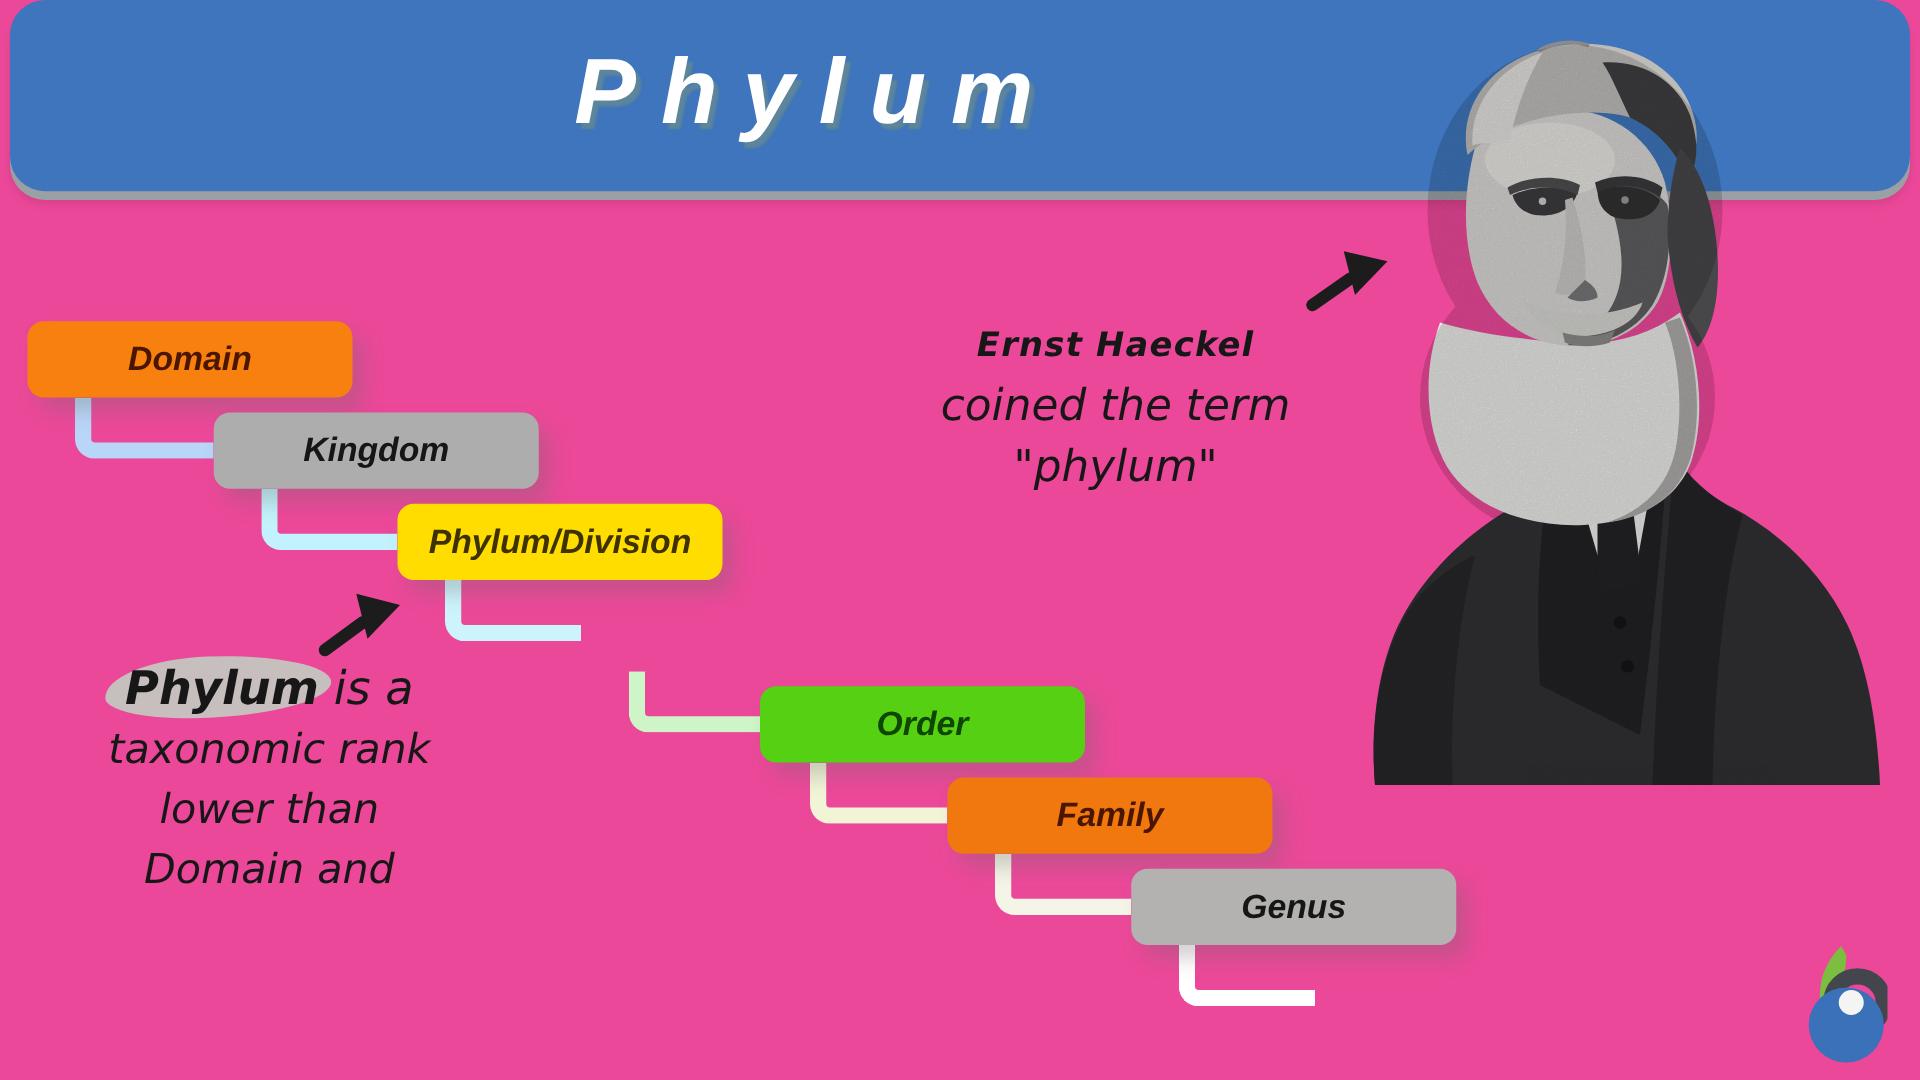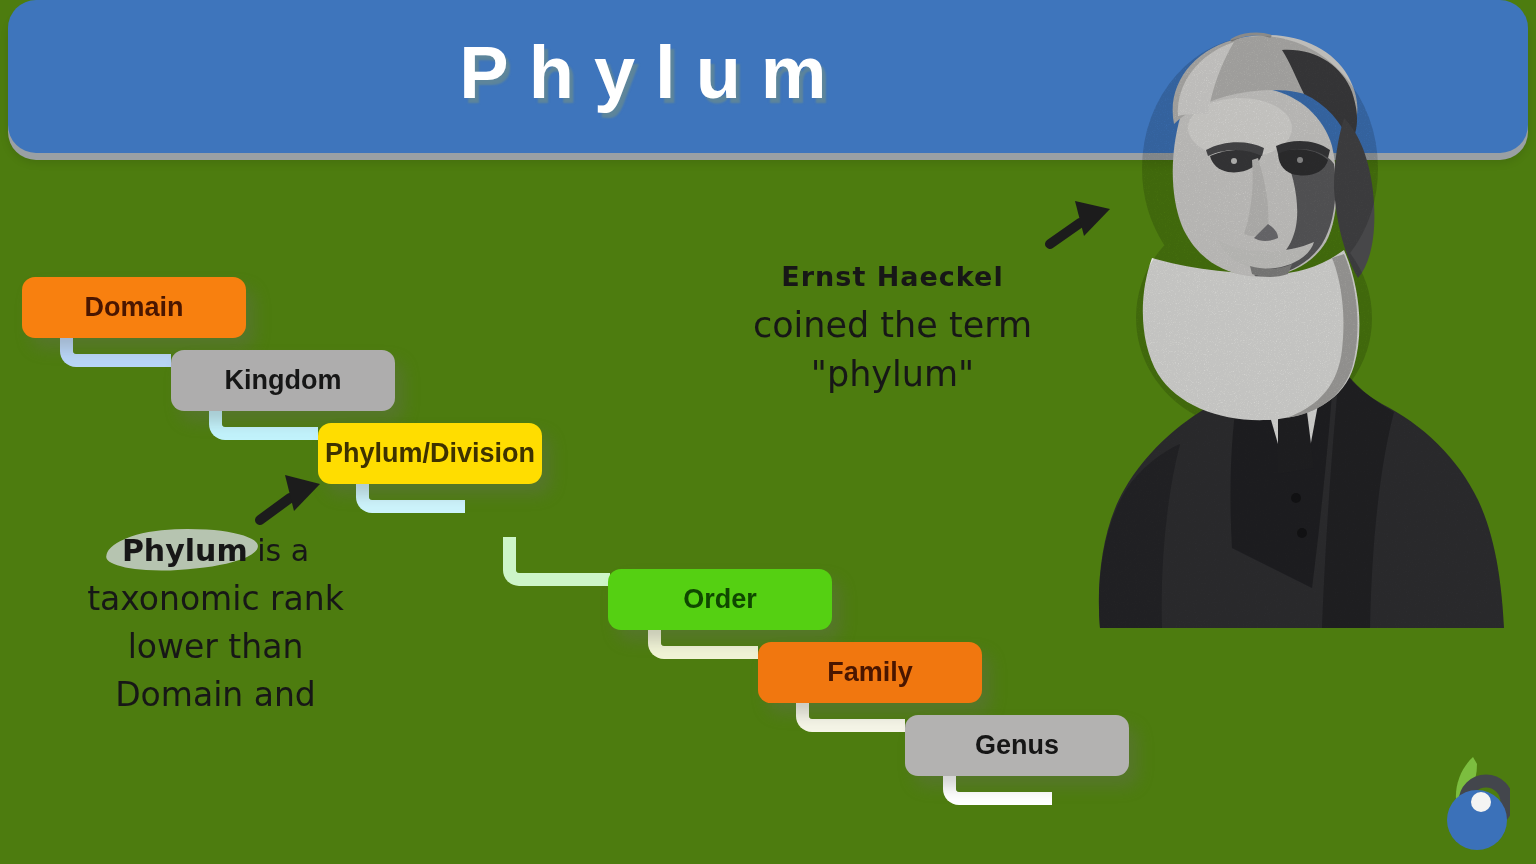--- a/index.html
+++ b/index.html
@@ -21,64 +21,63 @@
   .title{
     position:absolute;left:0;right:230px;top:30px;
     text-align:center;
     font-size:74px;font-weight:bold;color:#ffffff;
     letter-spacing:20px;
     text-shadow:4px 5px 2px rgba(118,146,128,.55);
     z-index:2;
   }
   
   .tx-box{
-    position:absolute;width:224px;height:61px;
+    position:absolute;width:260px;height:61px;
     border-radius:13px;
     display:flex;align-items:center;justify-content:center;
     font-size:27px;font-weight:bold;
     box-shadow:9px 11px 16px rgba(105,105,105,.30);
     z-index:6;
-    margin-top:20px;
   }
   .conn{
     position:absolute;
     border-left:13px solid #ccc;
     border-bottom:13px solid #ccc;
     border-bottom-left-radius:16px;
     box-sizing:border-box;
     z-index:5;
   }
   
   .hand{
     font-family:"DejaVu Sans", sans-serif;
     color:#171717;
     text-align:center;
     z-index:7;position:absolute;
   }
   .def-block{left:18px;top:527px;width:395px;font-size:33px;line-height:48px;}
-  .def-line1{position:relative;z-index:0;font-size:30px;}
+  .def-line1{position:relative;z-index:0;font-size:37px;}
   .def-word{position:relative;font-weight:bold;white-space:nowrap;}
   .def-word .hl{
     position:absolute;left:-16px;right:-10px;top:-4px;bottom:-2px;
     border-radius:46% 54% 58% 42% / 62% 48% 52% 38%;
     transform:rotate(-2deg);
     z-index:-1;opacity:.9;
   }
   .coiner-block{left:735px;top:252px;width:315px;font-size:35px;line-height:49px;}
   .coiner-name{font-size:27px;font-weight:bold;letter-spacing:1px;}
   .arrow{position:absolute;z-index:7;}
   
   .portrait{position:absolute;left:1082px;top:28px;width:452px;height:600px;z-index:4;}
   
   .logo{position:absolute;left:1428px;top:745px;width:82px;height:107px;z-index:8;}
 </style>
 </head>
 <body>
 
-<div id="stage" style="background: #4d7c0f;">
+<div id="stage" style="background: #ec4899; font-style: italic;">
 
   <div class="banner" style="background: rgb(62, 117, 188);"></div>
   <div class="title">Phylum</div>
 
   <div class="portrait">
     <svg width="452" height="600" viewBox="0 0 452 600" xmlns="http://www.w3.org/2000/svg">
       <defs>
         <filter id="grain">
           <feTurbulence type="fractalNoise" baseFrequency="0.9" numOctaves="2" result="n"></feTurbulence>
           <feColorMatrix in="n" type="matrix" values="0 0 0 0 0  0 0 0 0 0  0 0 0 0 0  0.7 0.7 0.7 0 0"></feColorMatrix>

